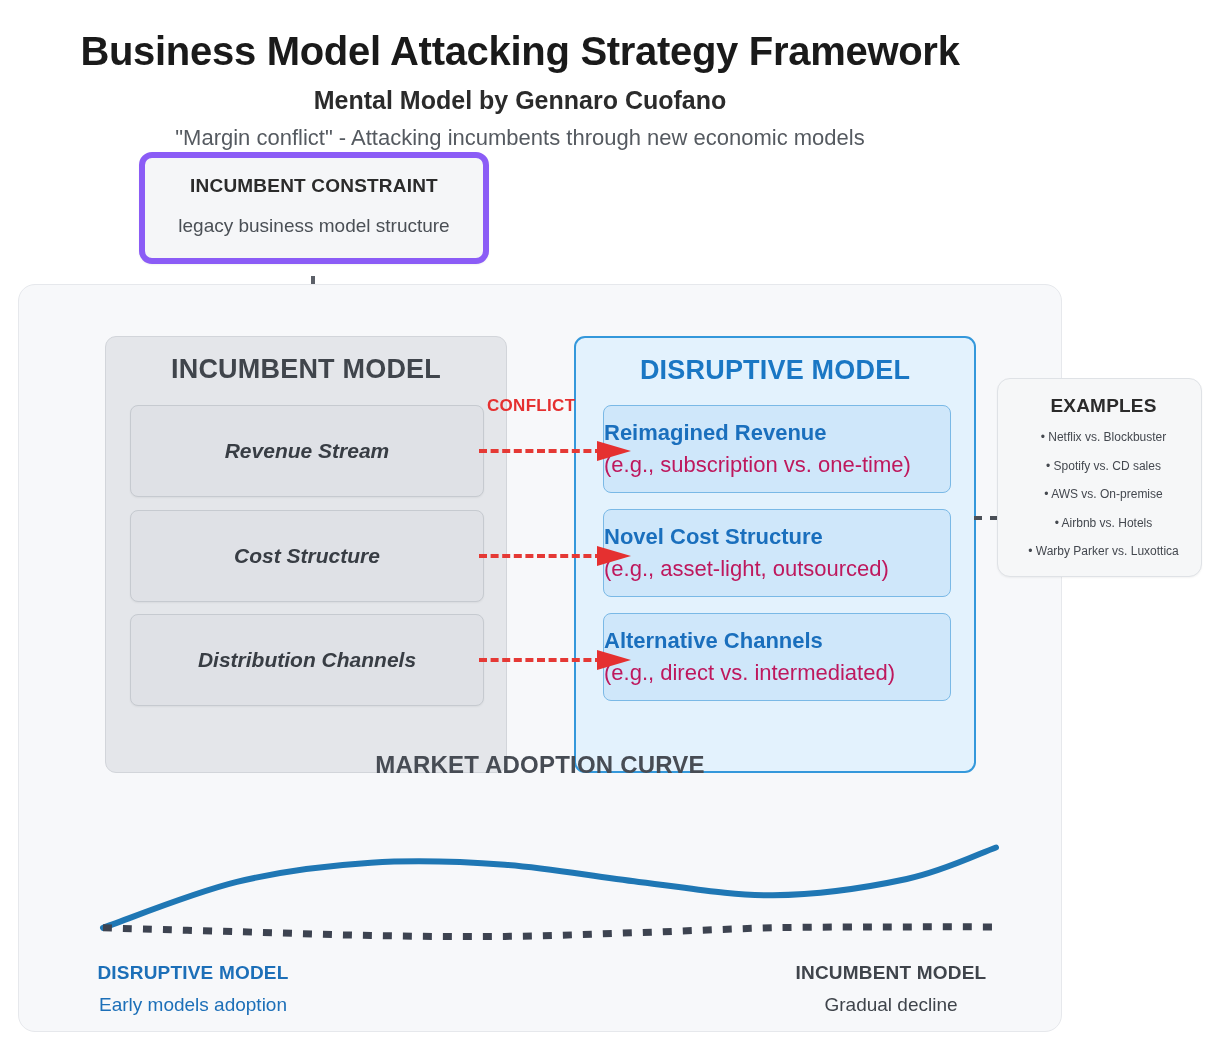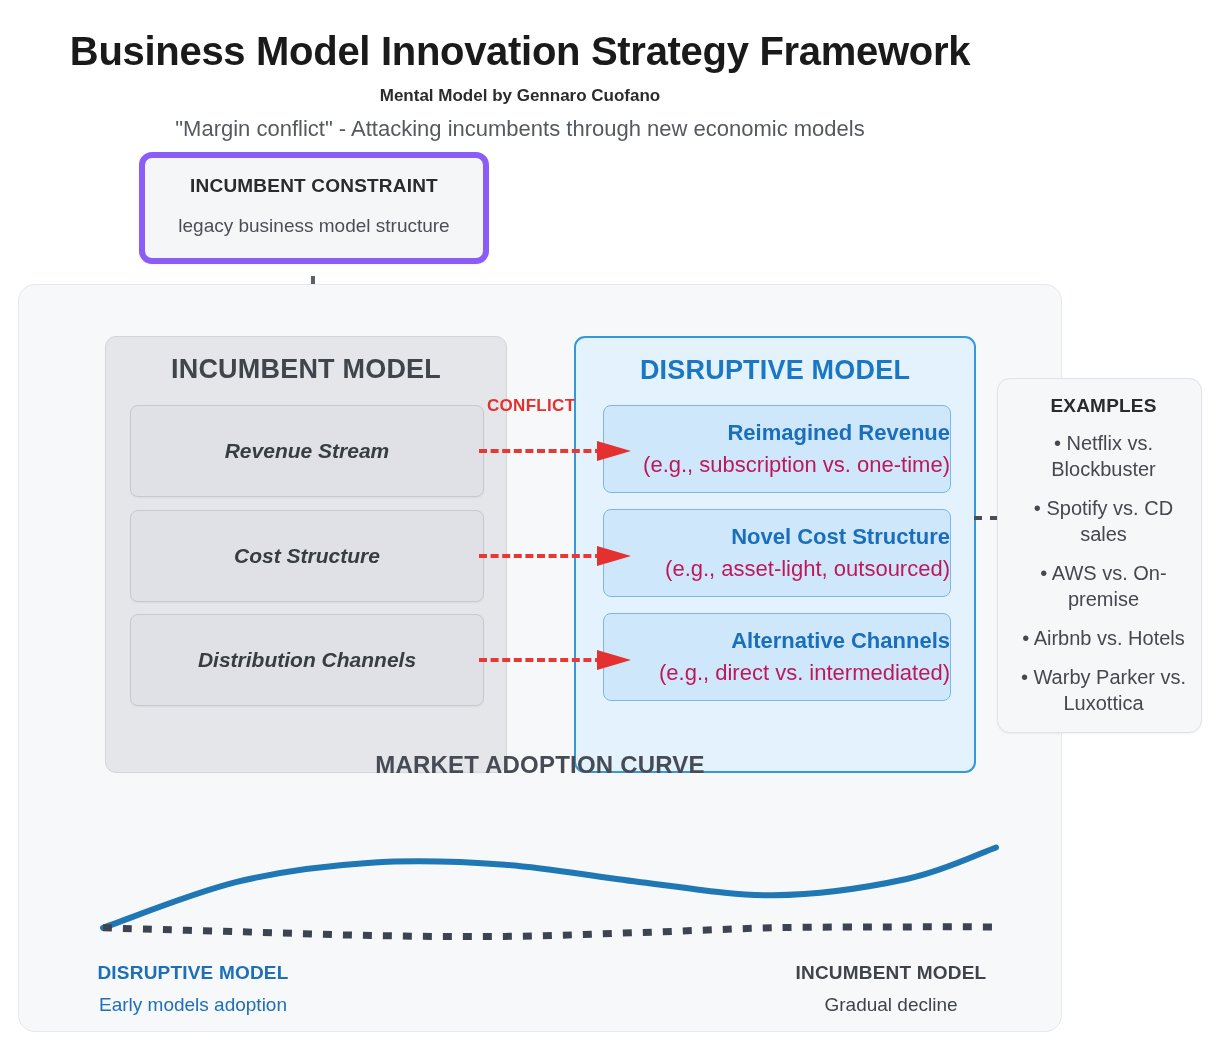--- a/index.html
+++ b/index.html
@@ -25,21 +25,21 @@
   }
   #main-title {
     font-size: 40px;
     font-weight: bold;
     color: #1a1a1a;
     letter-spacing: -0.3px;
     margin: 28px 0 0 0;
     line-height: 1.15;
   }
   #subtitle {
-    font-size: 17px;
+    font-size: 25px;
     font-weight: bold;
     color: #2b2b2b;
     margin: 12px 0 0 0;
     line-height: 1.15;
   }
   #tagline {
     font-size: 22px;
     font-weight: normal;
     color: #555a60;
     margin: 10px 0 0 0;
@@ -158,21 +158,21 @@
     position: absolute;
     left: 27px;
     width: 348px;
     height: 88px;
     box-sizing: border-box;
     background: #cfe7fa;
     border: 1px solid #7ab9e6;
     border-radius: 8px;
     display: flex;
     flex-direction: column;
-    align-items: flex-end;
+    align-items: flex-start;
     justify-content: center;
   }
   .dis-item-title {
     font-size: 22px;
     font-weight: bold;
     color: #1a6fbd;
     line-height: 1.2;
   }
   .dis-item-sub {
     font-size: 22px;
@@ -237,21 +237,21 @@
     text-align: center;
     box-shadow: 0 1px 2px rgba(0,0,0,0.05);
   }
   #examples-box .ex-title {
     font-size: 19px;
     font-weight: bold;
     color: #2b2b2b;
     letter-spacing: 0.2px;
   }
   #examples-box .ex-item {
-    font-size: 20px;
+    font-size: 12px;
     color: #44484f;
     margin-top: 13px;
     line-height: 1.3;
   }
   #examples-connector {
     position: absolute;
     left: 974px;
     top: 516px;
     width: 24px;
     height: 0;
@@ -291,21 +291,21 @@
   }
   #curve-label-disruptive .curve-label-title,
   #curve-label-disruptive .curve-label-sub { color: #1c6fb8; }
   #curve-label-incumbent .curve-label-title,
   #curve-label-incumbent .curve-label-sub { color: #3f444b; }
 </style>
 </head>
 <body>
 
 <div id="header-block">
-  <div id="main-title">Business Model Innovation Strategy Framework</div>
+  <div id="main-title">Business Model Attacking Strategy Framework</div>
   <div id="subtitle">Mental Model by Gennaro Cuofano</div>
   <div id="tagline">"Margin conflict" - Attacking incumbents through new economic models</div>
 </div>
 
 <div id="incumbent-constraint">
   <div class="cc-title">INCUMBENT CONSTRAINT</div>
   <div class="cc-line">legacy business model structure</div>
 </div>
 <div id="constraint-connector"></div>
 

